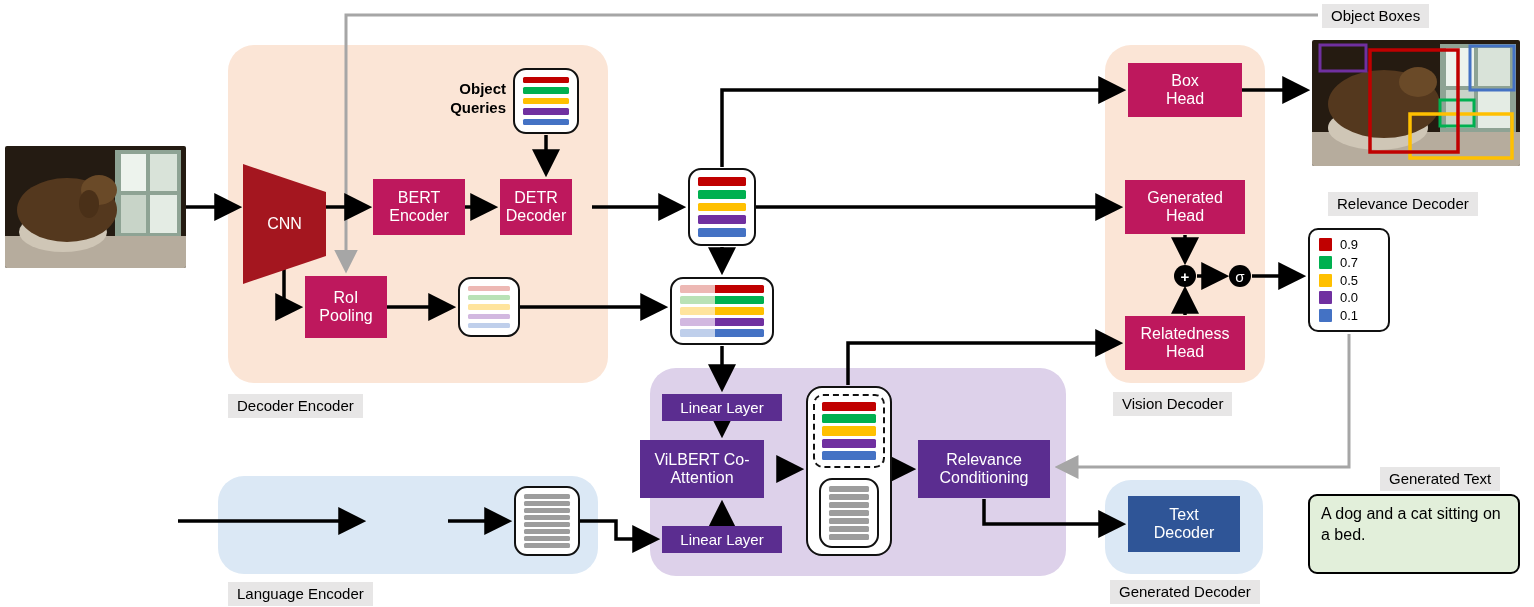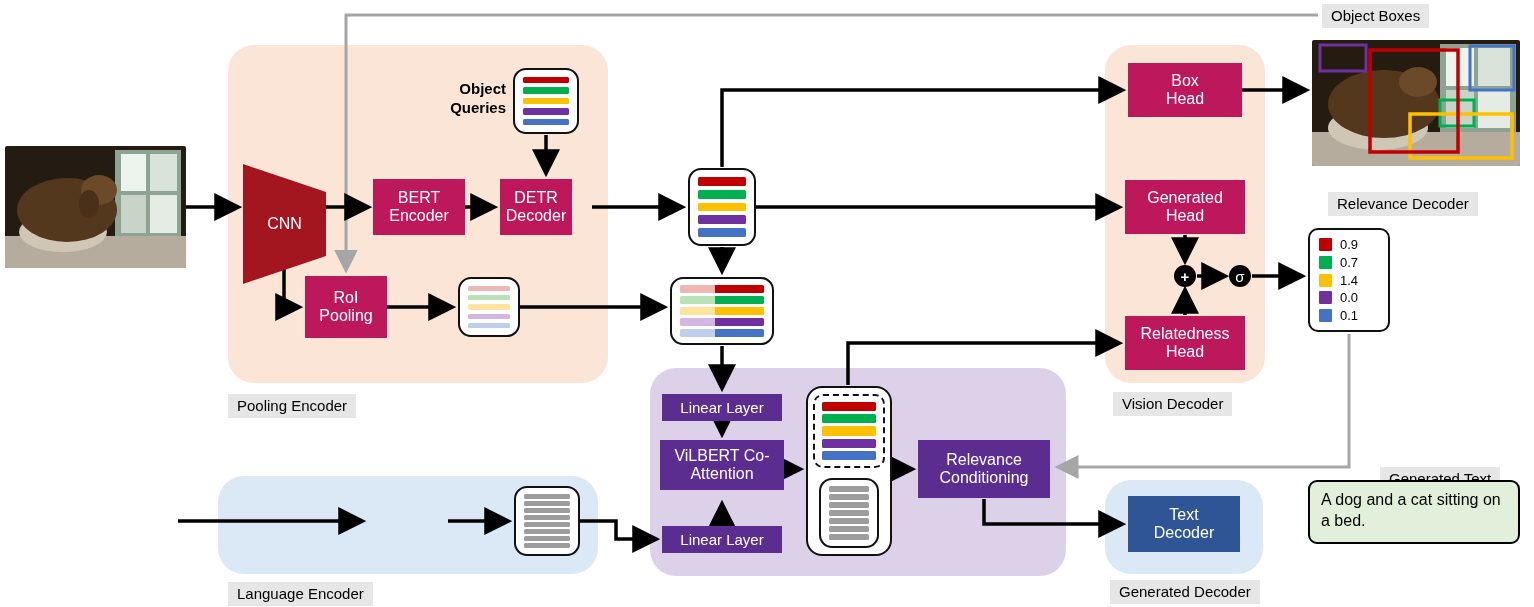--- a/index.html
+++ b/index.html
@@ -120,39 +120,39 @@
       <div class="bar" style="background: rgb(68, 114, 196);"></div>
     </div>
   <div class="node red" style="left:305px;top:276px;width:82px;height:62px;padding:14px 12px">RoI Pooling</div>
   <div class="stack" style="left:458px;top:277px;width:62px;height:60px">
       <div class="bar" style="background: rgb(237, 184, 180);"></div>
       <div class="bar" style="background: rgb(185, 226, 182);"></div>
       <div class="bar" style="background: rgb(255, 228, 157);"></div>
       <div class="bar" style="background: rgb(210, 184, 224);"></div>
       <div class="bar" style="background: rgb(191, 207, 235);"></div>
     </div>
-  <div class="badge" style="left:228px;top:394px">Pooling Encoder</div>
+  <div class="badge" style="left:228px;top:394px">Decoder Encoder</div>
 
   <div class="stack" style="left:688px;top:168px;width:68px;height:78px">
       <div class="bar" style="background: rgb(192, 0, 0);"></div>
       <div class="bar" style="background: rgb(0, 176, 80);"></div>
       <div class="bar" style="background: rgb(255, 192, 0);"></div>
       <div class="bar" style="background: rgb(112, 48, 160);"></div>
       <div class="bar" style="background: rgb(68, 114, 196);"></div>
     </div>
   <div class="stack" style="left:670px;top:277px;width:104px;height:68px;gap:3.5px;padding:6px 8px">
       <div class="bar" style="background: linear-gradient(to right, rgb(237, 184, 180) 0%, rgb(237, 184, 180) 42%, rgb(192, 0, 0) 42%, rgb(192, 0, 0) 100%);"></div>
       <div class="bar" style="background: linear-gradient(to right, rgb(185, 226, 182) 0%, rgb(185, 226, 182) 42%, rgb(0, 176, 80) 42%, rgb(0, 176, 80) 100%);"></div>
       <div class="bar" style="background: linear-gradient(to right, rgb(255, 228, 157) 0%, rgb(255, 228, 157) 42%, rgb(255, 192, 0) 42%, rgb(255, 192, 0) 100%);"></div>
       <div class="bar" style="background: linear-gradient(to right, rgb(210, 184, 224) 0%, rgb(210, 184, 224) 42%, rgb(112, 48, 160) 42%, rgb(112, 48, 160) 100%);"></div>
       <div class="bar" style="background: linear-gradient(to right, rgb(191, 207, 235) 0%, rgb(191, 207, 235) 42%, rgb(68, 114, 196) 42%, rgb(68, 114, 196) 100%);"></div>
     </div>
 
   <div class="node purple" style="left:662px;top:394px;width:120px;height:27px;font-size:15px">Linear Layer</div>
-  <div class="node purple" style="left:660px;top:440px;width:124px;height:50px;padding:17px 10px">ViLBERT Co-Attention</div>
+  <div class="node purple" style="left:640px;top:440px;width:124px;height:58px;padding:17px 10px">ViLBERT Co-Attention</div>
   <div class="node purple" style="left:662px;top:526px;width:120px;height:27px;font-size:15px">Linear Layer</div>
   <div class="stackbox" style="left:806px;top:386px;width:86px;height:170px"></div>
   <div class="stack dashed" style="left:813px;top:394px;width:72px;height:74px;gap:3px;padding:6px 7px">
       <div class="bar" style="background: rgb(192, 0, 0);"></div>
       <div class="bar" style="background: rgb(0, 176, 80);"></div>
       <div class="bar" style="background: rgb(255, 192, 0);"></div>
       <div class="bar" style="background: rgb(112, 48, 160);"></div>
       <div class="bar" style="background: rgb(68, 114, 196);"></div>
     </div>
   <div class="stack tight" style="left:819px;top:478px;width:60px;height:70px;border-width:2px">
@@ -199,21 +199,21 @@
     <div class="lrow">
         <span class="sw" style="background: rgb(192, 0, 0);"></span>
         <span>0.9</span>
       </div>
     <div class="lrow">
         <span class="sw" style="background: rgb(0, 176, 80);"></span>
         <span>0.7</span>
       </div>
     <div class="lrow">
         <span class="sw" style="background: rgb(255, 192, 0);"></span>
-        <span>1.4</span>
+        <span>0.5</span>
       </div>
     <div class="lrow">
         <span class="sw" style="background: rgb(112, 48, 160);"></span>
         <span>0.0</span>
       </div>
     <div class="lrow">
         <span class="sw" style="background: rgb(68, 114, 196);"></span>
         <span>0.1</span>
       </div>
   </div>
@@ -226,15 +226,15 @@
       <div class="bar" style="background: rgb(157, 157, 157);"></div>
       <div class="bar" style="background: rgb(157, 157, 157);"></div>
       <div class="bar" style="background: rgb(157, 157, 157);"></div>
       <div class="bar" style="background: rgb(157, 157, 157);"></div>
     </div>
   <div class="badge" style="left:228px;top:582px">Language Encoder</div>
 
   <div class="node blue" style="left:1128px;top:496px;width:112px;height:56px;padding:0 24px">Text Decoder</div>
   <div class="badge" style="left:1110px;top:580px">Generated Decoder</div>
   <div class="badge" style="left:1380px;top:467px">Generated Text</div>
-  <div class="iobox green" style="left:1308px;top:480px;width:212px;height:64px">A dog and a cat sitting on a bed.</div>
+  <div class="iobox green" style="left:1308px;top:494px;width:212px;height:80px">A dog and a cat sitting on a bed.</div>
 
 </div>
 
 </body></html>

